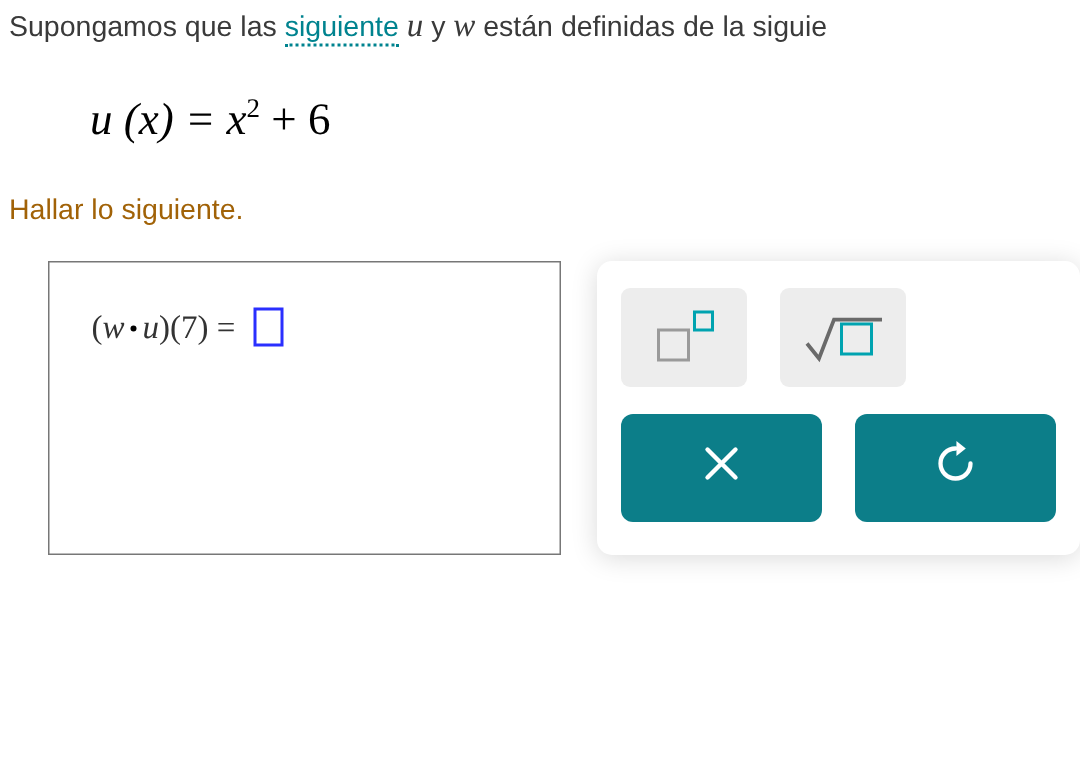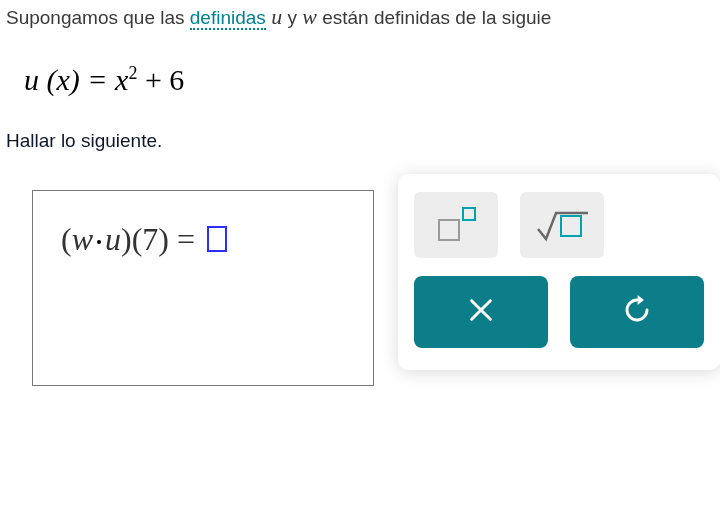--- a/index.html
+++ b/index.html
@@ -19,45 +19,44 @@
 .intro .link {
   color: #00838f;
   border-bottom: 2px dotted #00838f;
   cursor: pointer;
 }
 .intro .mi { font-style: italic; font-family: 'Times New Roman', serif; font-size: 22px; }
 .defs {
   font-family: 'Times New Roman', serif;
   font-size: 30px;
   font-style: italic;
-  padding: 28px 0 28px 24px;
+  padding: 28px 0 28px 60px;
   line-height: 1.45;
   color: #000;
 }
 .defs .n { font-style: normal; }
 .sup { font-size: 18px; vertical-align: super; font-style: normal; }
 .sqrt-wrap { position: relative; display: inline-block; }
 .sqrt-bar {
   position: absolute; top: 2px; left: 16px; right: 0; height: 2px; background: #000;
 }
 .sqrt-sym { font-style: normal; font-size: 30px; }
 .prompt {
   font-size: 19px;
   padding: 0 0 22px 6px;
-  color: #0f172a;
+  color: #a16207;
 }
 .lower { display: flex; align-items: flex-start; gap: 24px; padding-left: 32px; }
 .answerbox {
   border: 1.5px solid #777;
   width: 360px;
   height: 196px;
   padding: 30px 0 0 28px;
   font-family: 'Times New Roman', serif;
-  font-size: 32px;
-  margin-top: 16px;
+  font-size: 22px;
 }
 .eq-row { display: flex; align-items: center; margin-bottom: 46px; }
 .eq-expr { font-style: italic; }
 .eq-expr .n { font-style: normal; }
 .dot { display:inline-block; width:4px; height:4px; background:#000; border-radius:50%; vertical-align: middle; margin: 0 4px; }
 .slot {
   display: inline-block;
   width: 20px; height: 26px;
   border: 2px solid #2a2fff;
   margin-left: 12px;
@@ -99,21 +98,21 @@
 .sq-box { position:absolute; left:26px; top:8px; width:22px; height:22px; border:2px solid #00a3b0; }
 
 .x-icon svg { width: 28px; height: 28px; }
 
 .undo-icon svg { width: 30px; height: 30px; }
 </style>
 </head>
 <body>
 
 <div class="intro">
-  <span>Supongamos que las </span><span class="link">definidas</span><span> </span><span class="mi">u</span><span> y </span><span class="mi">w</span><span> están definidas de la siguie</span>
+  <span>Supongamos que las </span><span class="link">siguiente</span><span> </span><span class="mi">u</span><span> y </span><span class="mi">w</span><span> están definidas de la siguie</span>
 </div>
 
 <div class="defs">
   <div>
     <span>u (x) = </span><span>x</span><span class="sup">2</span><span class="n"> + 6</span>
   </div>
 </div>
 
 <div class="prompt">Hallar lo siguiente.</div>
 

